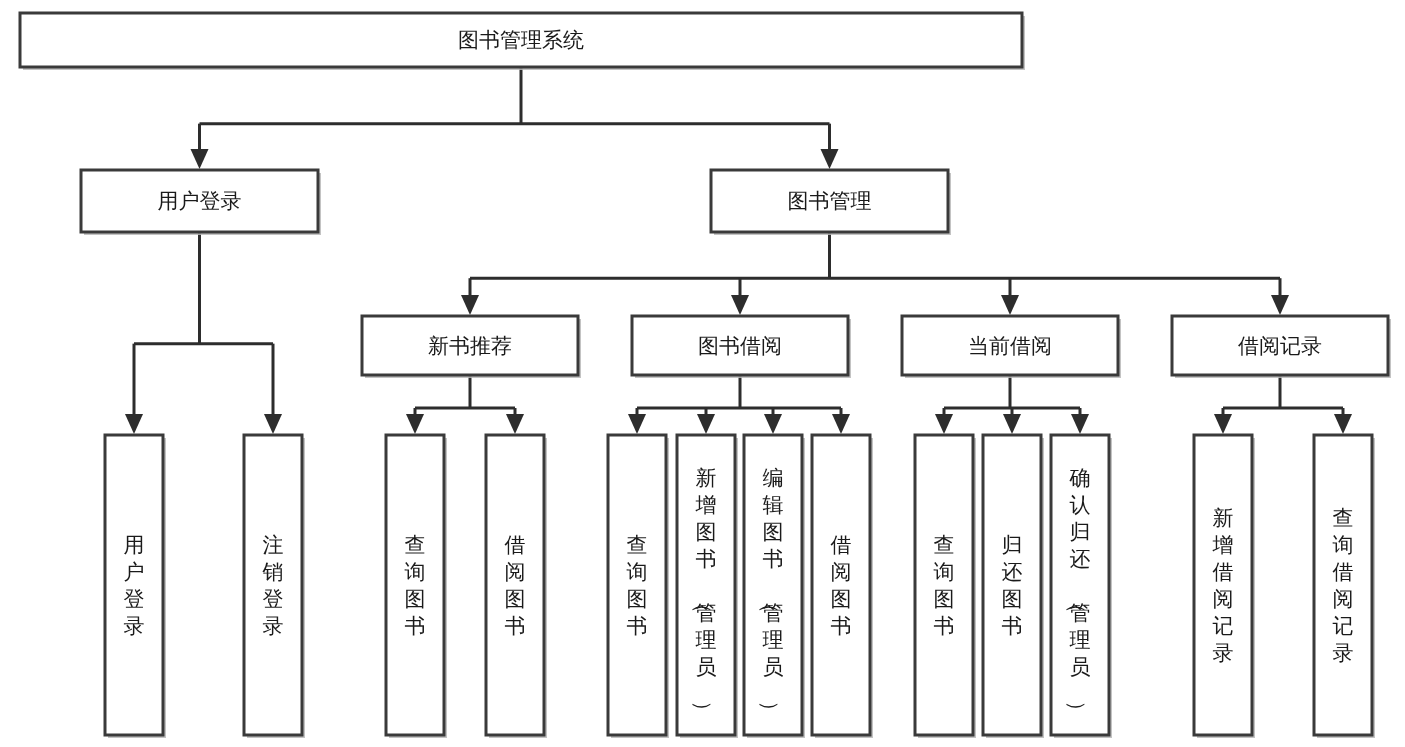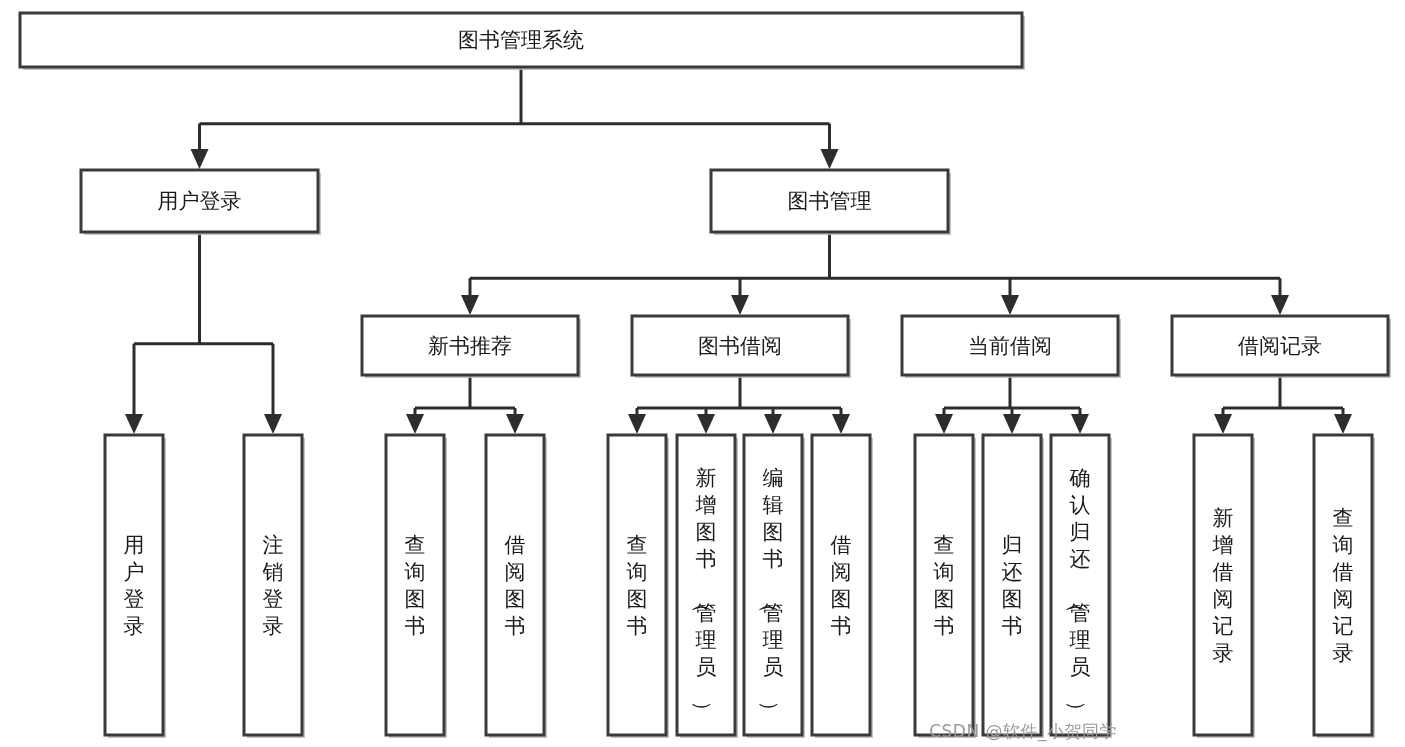--- a/index.html
+++ b/index.html
@@ -239,14 +239,13 @@
           <rect class="node-box" x="1194" y="435" width="58" height="300"></rect>
           <text class="node-label-vertical" x="1223" y="525.06"><tspan x="1223" dy="0">新</tspan><tspan x="1223" dy="27">增</tspan><tspan x="1223" dy="27">借</tspan><tspan x="1223" dy="27">阅</tspan><tspan x="1223" dy="27">记</tspan><tspan x="1223" dy="27">录</tspan></text>
         </g>
         <g>
           <rect class="node-shadow" x="1317" y="438" width="58" height="300"></rect>
           <rect class="node-box" x="1314" y="435" width="58" height="300"></rect>
           <text class="node-label-vertical" x="1343" y="525.06"><tspan x="1343" dy="0">查</tspan><tspan x="1343" dy="27">询</tspan><tspan x="1343" dy="27">借</tspan><tspan x="1343" dy="27">阅</tspan><tspan x="1343" dy="27">记</tspan><tspan x="1343" dy="27">录</tspan></text>
         </g>
       </g>
   </svg>
-  <div class="watermark">CSDN @软件_小贺同学</div>
 </div>
 
 </body></html>

